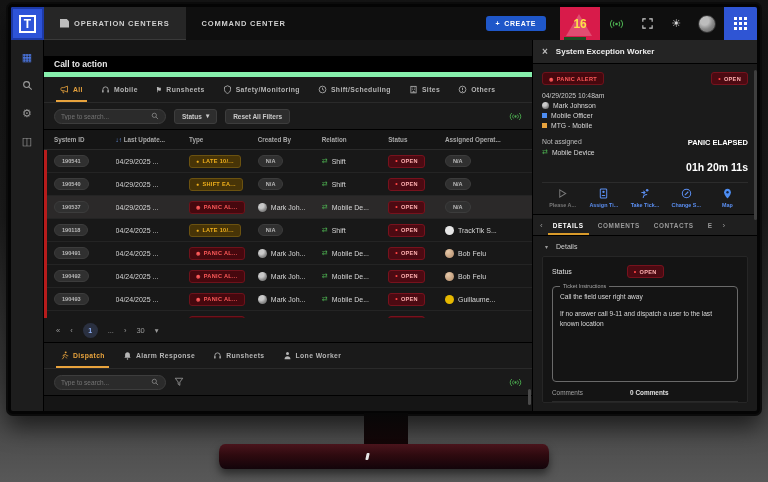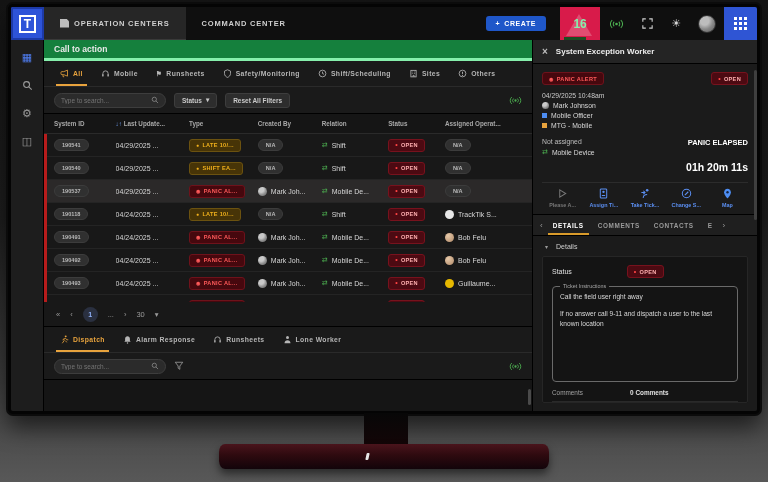--- a/index.html
+++ b/index.html
@@ -31,21 +31,21 @@
   .top-tab { display:flex; align-items:center; gap:5px; padding:0 16px; font-size:7.5px;
     font-weight:bold; letter-spacing:.8px; color:#cfcfcf; }
   .top-tab.alt { background:#262626; border-bottom:1px solid #3a3a3a; }
   .tab-doc-icon { width:9px; height:9px; background:#bdbdbd;
     clip-path:polygon(0 0,70% 0,100% 30%,100% 100%,0 100%); }
   .top-spacer { flex:1; }
   .top-right { display:flex; align-items:center; }
   .create-btn { display:flex; align-items:center; gap:4px; background:#1f57c9; color:#fff;
     font-size:7px; font-weight:bold; letter-spacing:.6px; padding:4px 10px; border-radius:3px;
     margin-right:14px; }
-  .alert-badge { position:relative; width:40px; height:33px; background:#d81b4a; color:#86efac;
+  .alert-badge { position:relative; width:40px; height:33px; background:#d81b4a; color:#fde047;
     display:flex; align-items:center; justify-content:center; font-size:12px; font-weight:bold; overflow:hidden;}
   .alert-badge::before { content:""; position:absolute; left:6px; top:7px;
     border-left:13px solid transparent; border-right:13px solid transparent;
     border-bottom:22px solid rgba(255,255,255,.22); }
   .alert-badge i { position:relative; font-style:normal; }
   .alert-badge::after { content:""; position:absolute; left:4px; bottom:0; width:22px; height:3px; background:#1d4d22; }
   .top-ic { margin:0 9px; display:flex; align-items:center; }
   .sun { color:#d6d6d6; font-size:11px; }
   .avatar { width:18px; height:18px; border-radius:50%;
     background:radial-gradient(circle at 35% 30%,#bdbdbd 0 28%,#8a8a8a 55%,#5a5a5a 100%);
@@ -54,21 +54,21 @@
   
   .app-body { flex:1; display:flex; min-height:0; }
   .sidebar { width:33px; background:#1d1d1d; border-right:1px solid #000;
     display:flex; flex-direction:column; align-items:center; padding-top:12px; gap:17px; flex:0 0 auto; }
   .side-ic { font-size:11px; color:#9a9a9a; line-height:1; }
   .side-ic.active { color:#4f7df0; }
   .main { flex:1; background:#151515; min-width:0; display:flex; flex-direction:column; position:relative; border-right:1px solid #000; }
   .main-scroll { position:absolute; right:1px; bottom:6px; width:3px; height:16px; background:#4a4a4a; border-radius:2px; }
   
   .sec-title { height:21px; display:flex; align-items:center; padding:0 10px; font-size:8.5px;
-    font-weight:bold; color:#e8e8e8; background:#15803d; border-bottom:3px solid #86efac; flex:0 0 auto;}
+    font-weight:bold; color:#e8e8e8; background:#000000; border-bottom:5px solid #86efac; flex:0 0 auto;margin-top:16px;}
   .ftabs { height:26px; display:flex; align-items:stretch; gap:2px; padding:0 8px;
     border-bottom:1px solid #2a2a2a; background:#1a1a1a; flex:0 0 auto; }
   .ftab { display:flex; align-items:center; gap:4px; padding:0 8px; font-size:6.8px; font-weight:bold;
     letter-spacing:.4px; color:#b5b5b5; position:relative; }
   .ftab svg { flex:0 0 auto; }
   .ftab.active { color:#e8a33d; }
   .ftab.active::after { content:""; position:absolute; left:4px; right:4px; bottom:0; height:2px; background:#e8a33d; }
   .filters { height:27px; display:flex; align-items:center; gap:8px; padding:0 10px;
     background:#1a1a1a; border-bottom:1px solid #000; flex:0 0 auto; }
   .search-pill { display:flex; align-items:center; width:112px; height:15px; background:#2b2b2b;

